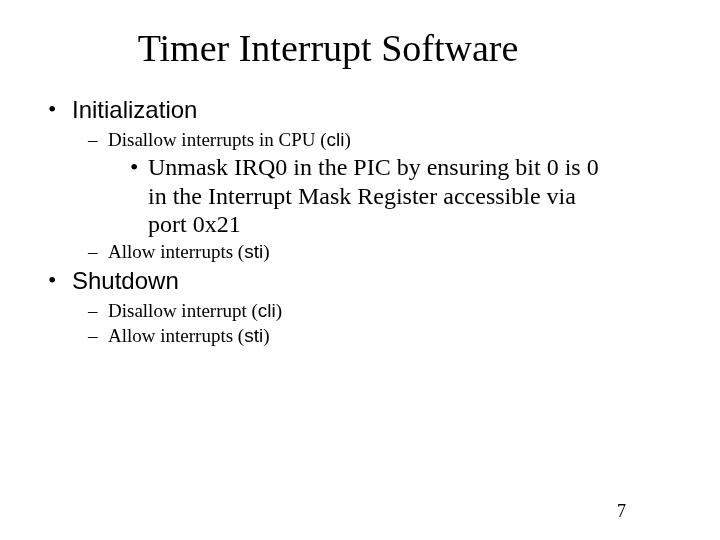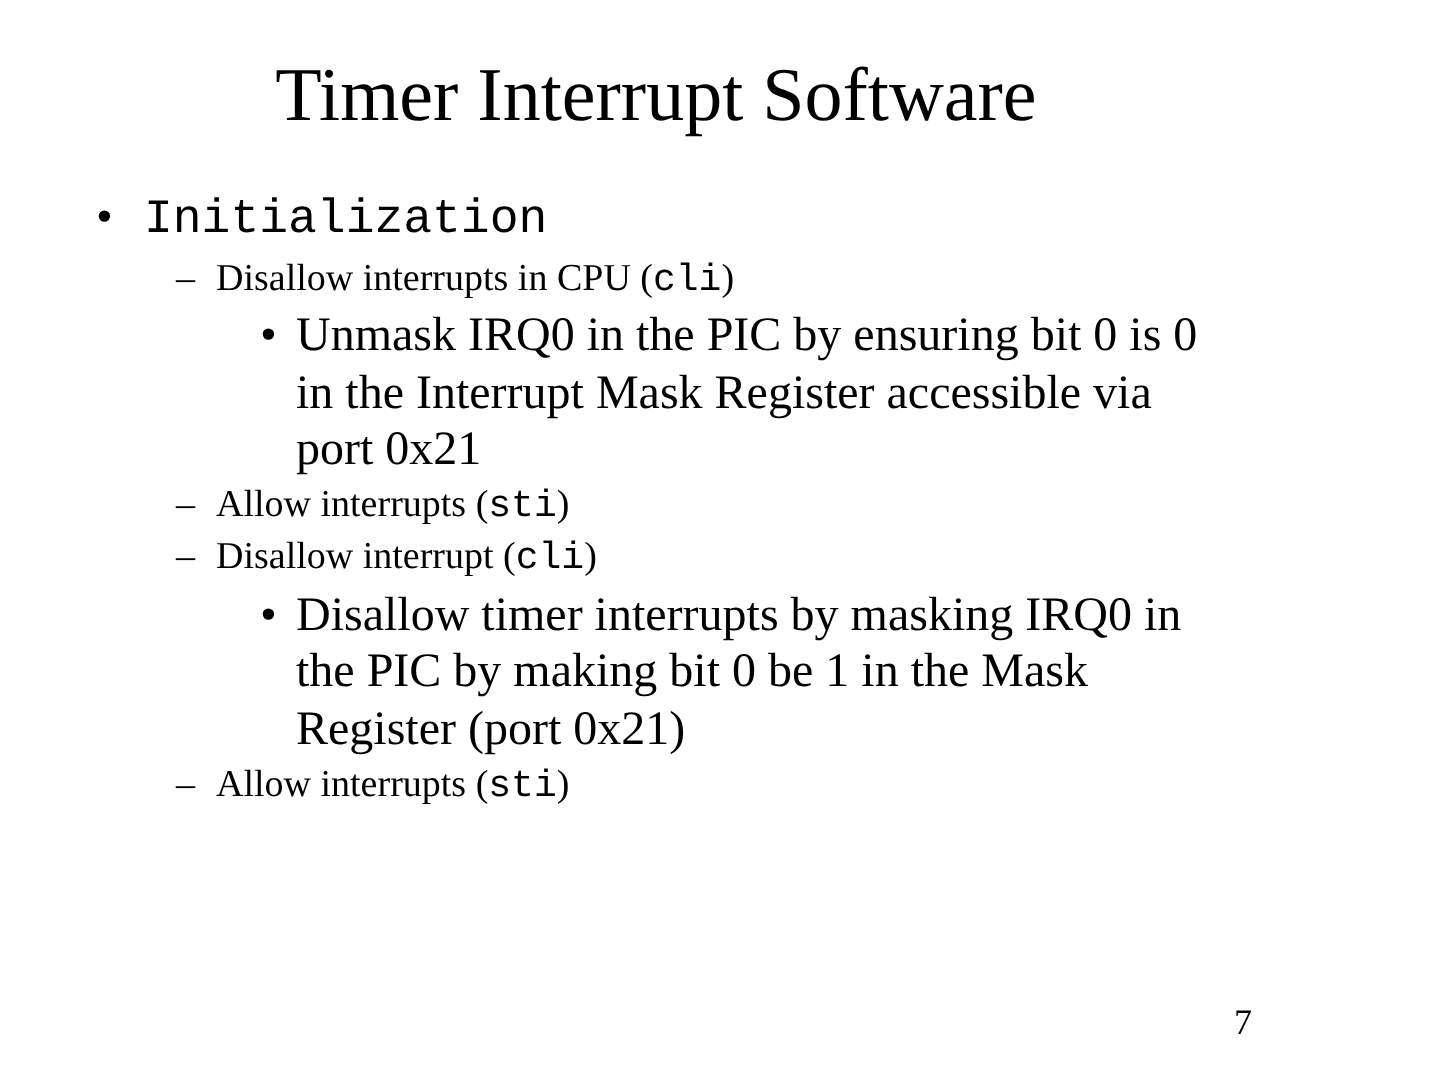--- a/index.html
+++ b/index.html
@@ -57,21 +57,21 @@
     position: relative;
     line-height: 1.18;
   }
   .b3::before {
     content: "•";
     position: absolute;
     left: 90px;
     top: 0;
   }
   .mono {
-    font-family: Liberation Mono, monospace;
+    font-family: Liberation Sans, sans-serif;
   }
   .pagenum {
     position: absolute;
     right: 30px;
     bottom: 18px;
     font-size: 18px;
   }
 </style>
 </head>
 <body>
@@ -89,27 +89,27 @@
   </div>
 
   <div class="b3">
     <span>Unmask IRQ0 in the PIC by ensuring bit 0 is 0 in the Interrupt Mask Register accessible via port 0x21</span>
   </div>
 
   <div class="b2">
     <span>Allow interrupts (</span><span class="mono">sti</span><span>)</span>
   </div>
 
+  <div class="b1">
+    <span class="mono">Shutdown</span>
+  </div>
 
   <div class="b2">
     <span>Disallow interrupt (</span><span class="mono">cli</span><span>)</span>
   </div>
 
-  <div class="b3">
-    <span>Disallow timer interrupts by masking IRQ0 in the PIC by making bit 0 be 1 in the Mask Register (port 0x21)</span>
-  </div>
 
   <div class="b2">
     <span>Allow interrupts (</span><span class="mono">sti</span><span>)</span>
   </div>
 
   <div class="pagenum">7</div>
 </div>
 
 </body></html>

